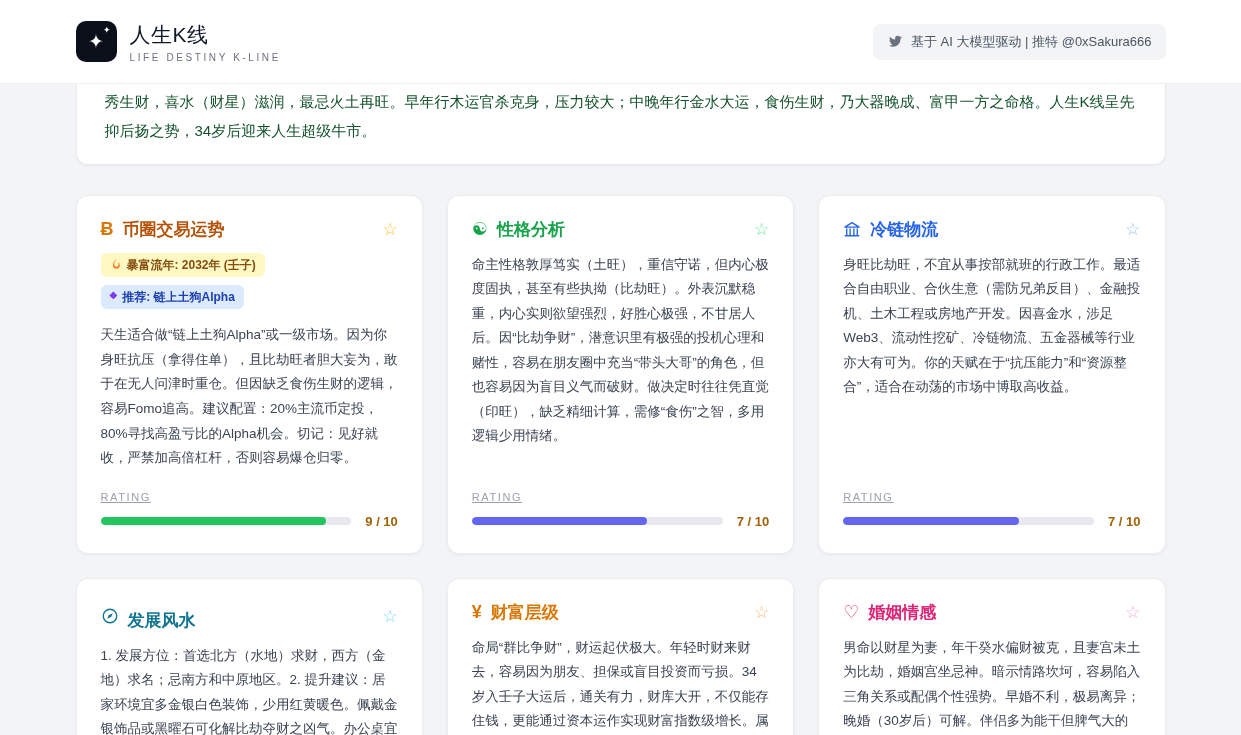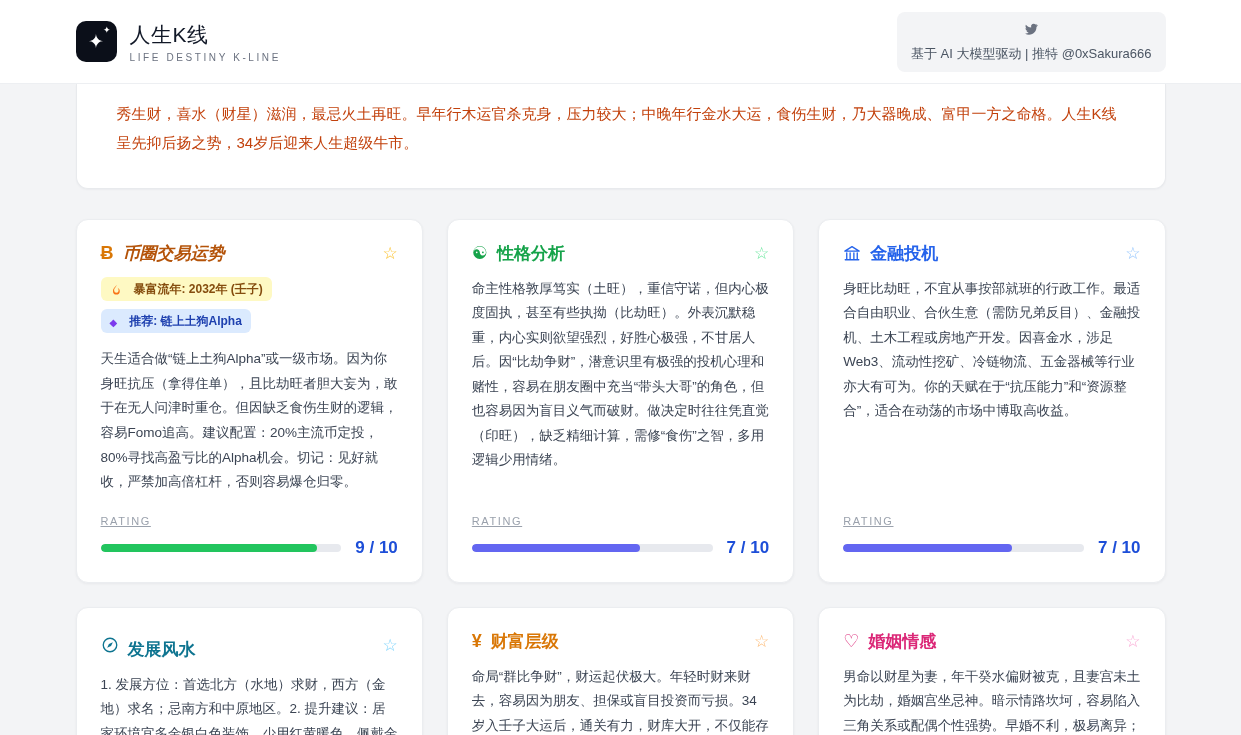--- a/index.html
+++ b/index.html
@@ -25,37 +25,37 @@
   .logo-box {
     width: 41px; height: 41px; background: #0b0f19; border-radius: 10px;
     position: relative; display: flex; align-items: center; justify-content: center;
     color: #ffffff;
   }
   .spark-big { font-size: 19px; line-height: 1; }
   .spark-small { position: absolute; top: 5px; right: 6px; font-size: 9px; line-height: 1; }
   .brand-title { font-size: 21px; font-weight: 400; color: #111827; letter-spacing: 0.5px; }
   .brand-sub { font-size: 10px; color: #6b7280; letter-spacing: 2.6px; margin-top: 3px; }
   .header-badge {
-    display: flex; align-items: center; gap: 8px;
+    display: flex; align-items: flex-start; gap: 8px;
     background: #f3f4f6; color: #4b5563;
-    font-size: 13px; padding: 9px 14px; border-radius: 8px; cursor: pointer; flex-direction: column;
+    font-size: 13px; padding: 9px 14px; border-radius: 8px; cursor: pointer;
   }
   .header-badge svg { flex: 0 0 auto; }
   
   .container { width: 1090px; margin: 0 auto; }
   
   .summary-card {
     background: #ffffff;
     border: 1px solid #e8eaed; border-top: none;
     border-radius: 0 0 12px 12px;
     padding: 3px 28px 18px 28px;
     box-shadow: 0 1px 2px rgba(17,24,39,0.04);
   }
   .summary-card p {
-    margin: 12px; font-size: 15px; line-height: 1.95; color: #c2410c;
+    margin: 0; font-size: 15px; line-height: 1.95; color: #14532d;
   }
   
   .cards-grid {
     display: grid; grid-template-columns: repeat(3, 1fr);
     gap: 24px; margin-top: 30px; padding-bottom: 10px;
   }
   .card {
     background: #ffffff; border: 1px solid #ebedf0; border-radius: 12px;
     padding: 22px 24px 24px 24px;
     display: flex; flex-direction: column;
@@ -65,39 +65,39 @@
   .card-title-wrap { display: flex; align-items: center; gap: 9px; }
   .card-icon { font-size: 18px; font-weight: 700; line-height: 1; display: inline-flex; align-items: center; }
   .card-icon svg { display: block; }
   .card-title { font-size: 17px; font-weight: 700; margin: 0; }
   .star-btn {
     background: none; border: none; padding: 0; margin: 0;
     font-size: 17px; line-height: 1; cursor: pointer;
   }
   .badges { display: flex; flex-wrap: wrap; gap: 8px; margin: 12px 0 2px 0; }
   .pill {
-    display: inline-flex; align-items: flex-end; gap: 12px;
+    display: inline-flex; align-items: flex-start; gap: 5px;
     font-size: 12px; font-weight: 700;
     padding: 5px 9px; border-radius: 6px; line-height: 1.2;
   }
   .gem-glyph { font-size: 10px; color: #7c3aed; line-height: 1; }
   .card-body {
     font-size: 13.5px; line-height: 1.82; color: #3b4453;
     margin: 12px 0 20px 0;
   }
   .rating { margin-top: auto; }
   .rating-label {
     font-size: 11px; letter-spacing: 1.6px; color: #9aa1ac; margin-bottom: 11px; text-decoration: underline;
   }
   .rating-row { display: flex; align-items: center; gap: 14px; }
   .bar-track {
     flex: 1; height: 8px; background: #e7e9ee; border-radius: 4px; overflow: hidden;
   }
   .bar-fill { height: 100%; border-radius: 4px; }
-  .score { font-size: 17px; font-weight: 700; color: #1d4ed8; white-space: nowrap; }
+  .score { font-size: 13px; font-weight: 700; color: #a16207; white-space: nowrap; }
 </style>
 </head>
 <body>
 
 <div class="page">
 
   <header class="topbar">
     <div class="topbar-inner">
       <div class="brand">
         <div class="logo-box">
@@ -123,21 +123,21 @@
     <section class="summary-card">
       <p>秀生财，喜水（财星）滋润，最忌火土再旺。早年行木运官杀克身，压力较大；中晚年行金水大运，食伤生财，乃大器晚成、富甲一方之命格。人生K线呈先抑后扬之势，34岁后迎来人生超级牛市。</p>
     </section>
 
     <section class="cards-grid">
 
       <article class="card">
         <div class="card-head">
           <div class="card-title-wrap">
             <span class="card-icon" style="color: rgb(217, 119, 6);">Ƀ</span>
-            <h3 class="card-title" style="color: rgb(180, 83, 9); font-style: italic;">币圈交易运势</h3>
+            <h3 class="card-title" style="color: rgb(180, 83, 9);">币圈交易运势</h3>
           </div>
           <button class="star-btn" style="color: rgb(251, 191, 36);">☆</button>
         </div>
         <div class="badges">
           <span class="pill" style="background: rgb(254, 249, 195); color: rgb(133, 77, 14);">
             <svg width="12" height="12" viewBox="0 0 16 16" fill="#f97316">
                 <path d="M8.5 1C9 4 5.5 5 5.5 8.5a3 3 0 0 0 6 0C11.5 6 10 5 10 5c1.5.5 3 2 3 4.5a4.5 4.5 0 0 1-9 0C4 5 8 4 8.5 1z"></path>
               </svg>
             <span>暴富流年: 2032年 (壬子)</span>
           </span>
@@ -179,21 +179,21 @@
       </article>
 
       <article class="card">
         <div class="card-head">
           <div class="card-title-wrap">
             <span class="card-icon" style="color: rgb(37, 99, 235);">
               <svg width="18" height="18" viewBox="0 0 24 24" fill="none" stroke="currentColor" stroke-width="1.8" stroke-linecap="round" stroke-linejoin="round">
                   <path d="M3 21h18M5 21v-9M9.5 21v-9M14.5 21v-9M19 21v-9M2.5 9.5L12 3.5l9.5 6z"></path>
                 </svg>
             </span>
-            <h3 class="card-title" style="color: rgb(37, 99, 235);">金融投机</h3>
+            <h3 class="card-title" style="color: rgb(37, 99, 235);">冷链物流</h3>
           </div>
           <button class="star-btn" style="color: rgb(147, 197, 253);">☆</button>
         </div>
         <p class="card-body">身旺比劫旺，不宜从事按部就班的行政工作。最适合自由职业、合伙生意（需防兄弟反目）、金融投机、土木工程或房地产开发。因喜金水，涉足Web3、流动性挖矿、冷链物流、五金器械等行业亦大有可为。你的天赋在于“抗压能力”和“资源整合”，适合在动荡的市场中博取高收益。</p>
         <div class="rating">
           <div class="rating-label">RATING</div>
           <div class="rating-row">
             <div class="bar-track">
               <div class="bar-fill" style="width: 70%; background: rgb(99, 102, 241);"></div>
             </div>

